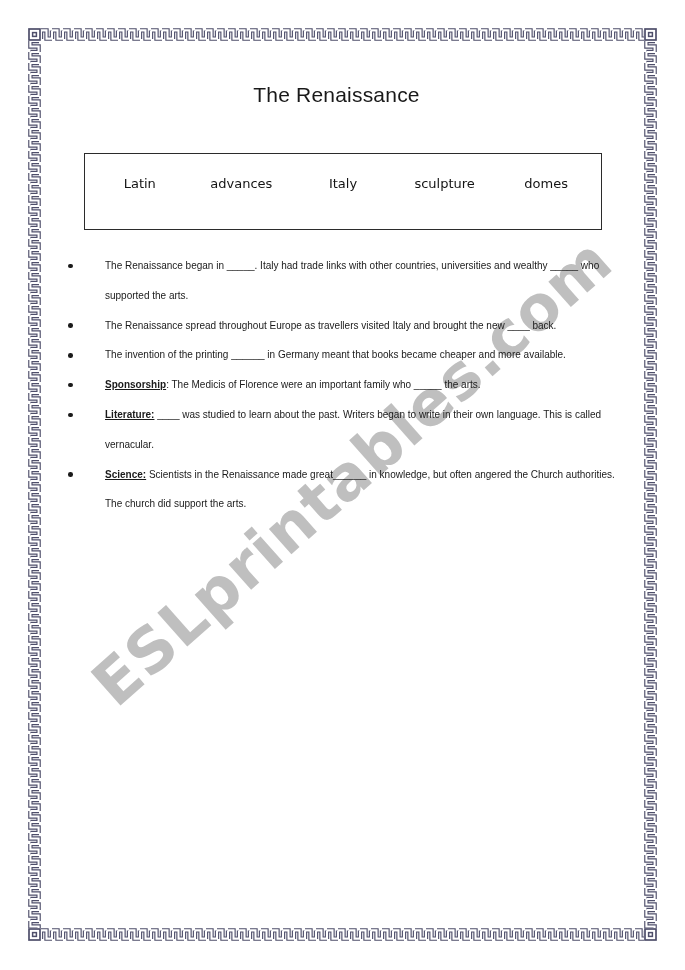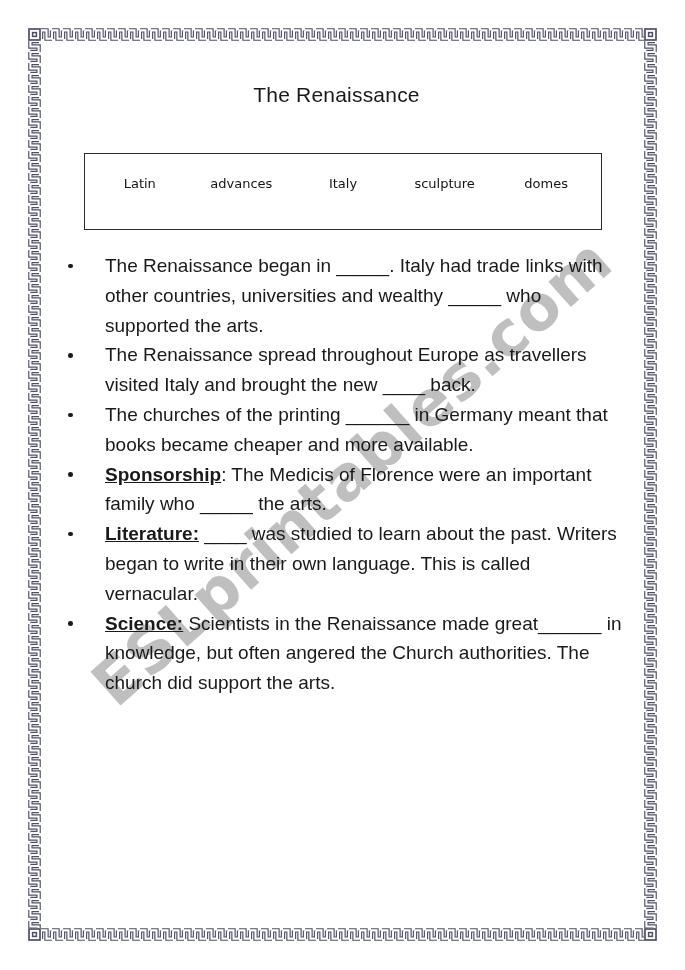--- a/index.html
+++ b/index.html
@@ -52,21 +52,21 @@
     font-family:"DejaVu Sans",sans-serif;
     font-size:13px;font-weight:500;color:#141414;
   }
   .bullets{
     position:absolute;left:60px;top:251px;z-index:1;
     width:562px;margin:0;padding:0;list-style:none;
   }
   .bullets li{
     position:relative;
     padding-left:45px;
-    font-size:19px;line-height:29.8px;color:#1a1a1a;
+    font-size:10px;line-height:29.8px;color:#1a1a1a;
   }
   .bullets li::before{
     content:"";position:absolute;left:8px;top:12.7px;
     width:4.6px;height:4.6px;border-radius:50%;background:#1a1a1a;
   }
   .lead{font-weight:700;text-decoration:underline;}
 </style>
 </head>
 <body>
 
@@ -125,19 +125,19 @@
       <span class="wb-word">advances</span>
       <span class="wb-word">Italy</span>
       <span class="wb-word">sculpture</span>
       <span class="wb-word">domes</span>
     </div>
   </div>
 
   <ul class="bullets">
     <li><span class="lead"></span><span>The Renaissance began in _____. Italy had trade links with other countries, universities and wealthy _____ who supported the arts.</span></li>
     <li><span class="lead"></span><span>The Renaissance spread throughout Europe as travellers visited Italy and brought the new ____ back.</span></li>
-    <li><span class="lead"></span><span>The churches of the printing ______ in Germany meant that books became cheaper and more available.</span></li>
+    <li><span class="lead"></span><span>The invention of the printing ______ in Germany meant that books became cheaper and more available.</span></li>
     <li><span class="lead">Sponsorship</span><span>: The Medicis of Florence were an important family who _____ the arts.</span></li>
     <li><span class="lead">Literature:</span><span> ____ was studied to learn about the past. Writers began to write in their own language. This is called vernacular.</span></li>
     <li><span class="lead">Science:</span><span> Scientists in the Renaissance made great______ in knowledge, but often angered the Church authorities. The church did support the arts.</span></li>
   </ul>
 
 </div>
 
 </body></html>

